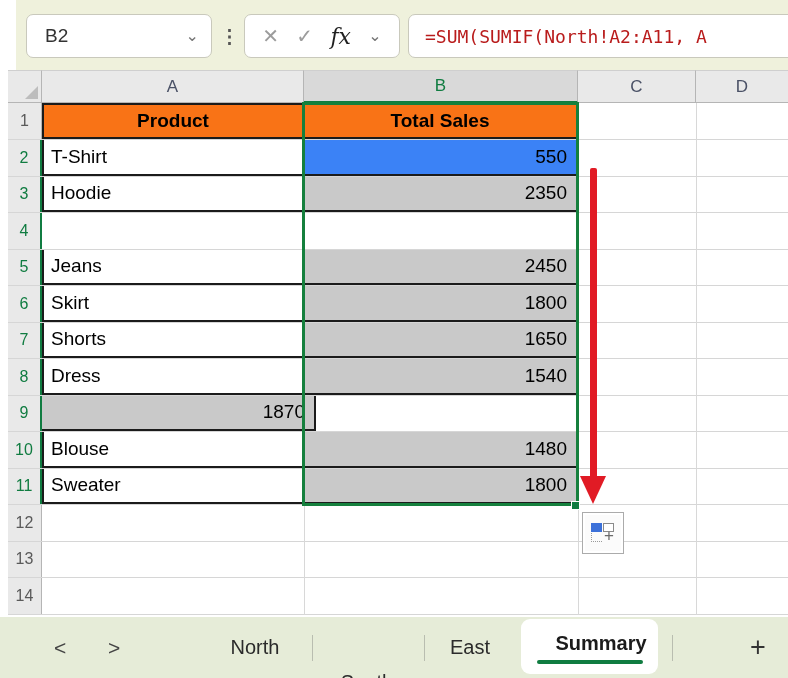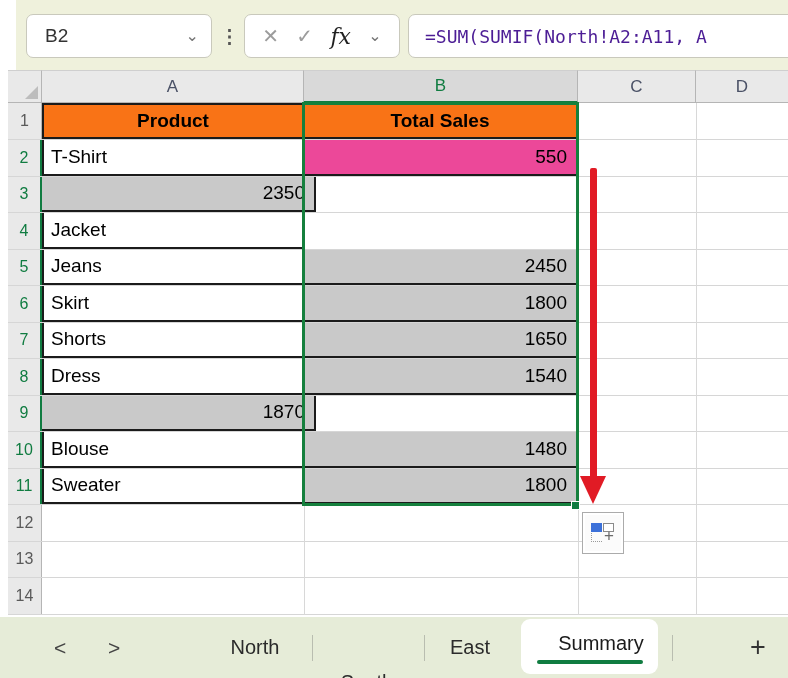--- a/index.html
+++ b/index.html
@@ -13,41 +13,41 @@
   .wbox { position:absolute; top:14px; height:44px; background:#fff; border:1px solid #c9c9bc; border-radius:7px; display:flex; align-items:center; }
   .namebox { left:10px; width:186px; padding:0 12px 0 18px; justify-content:space-between; }
   .namebox .val { font-size:19px; color:#333; }
   .chev { color:#777; font-size:16px; line-height:1; }
   .dots { position:absolute; left:204px; top:14px; height:44px; display:flex; align-items:center; color:#555; font-size:19px; font-weight:bold; letter-spacing:0; }
   .fxbox { left:228px; width:156px; justify-content:space-evenly; }
   .fxbox .x { color:#9c9c9c; font-size:20px; }
   .fxbox .ck { color:#9c9c9c; font-size:20px; }
   .fxbox .fx { color:#1f1f1f; font-size:22px; font-style:italic; font-family:"DejaVu Serif", serif; }
   .formulabox { left:392px; width:400px; border-top-right-radius:0; border-bottom-right-radius:0; padding-left:16px; overflow:hidden; }
-  .formulabox .ftext { font-family:"DejaVu Sans Mono", monospace; font-size:18px; color:#4c1d95; white-space:nowrap; }
+  .formulabox .ftext { font-family:"DejaVu Sans Mono", monospace; font-size:18px; color:#b91c1c; white-space:nowrap; }
   
   .gridarea { position:absolute; left:0; top:70px; width:788px; height:547px; background:#fff; }
   .hdr-row { position:absolute; left:8px; top:0; width:780px; height:33px; display:flex; }
   .hcell { background:#e9e9e9; border-right:1px solid #b5b5b5; border-bottom:1px solid #b5b5b5; border-top:1px solid #cfcfcf;
            display:flex; align-items:center; justify-content:center; font-size:17px; color:#4a5166; }
   .hcell.corner { width:34px; position:relative; }
   .hcell.colA { width:262px; }
   .hcell.colB { width:274px; background:#d9d9d9; color:#107C41; border-bottom:2px solid #107C41; }
   .hcell.colC { width:118px; }
   .hcell.colD { flex:1; border-right:none; }
   .tri { position:absolute; right:3px; bottom:3px; width:0; height:0; border-left:13px solid transparent; border-bottom:13px solid #bdbdbd; }
   .rows { position:absolute; left:8px; top:33px; width:780px; }
   .r { display:flex; width:100%; border-bottom:1px solid #d6d6d6; height:36.5px; }
   .r.first { height:37px; }
   .rh { width:34px; background:#e9e9e9; border-right:1px solid #b5b5b5; display:flex; align-items:center; justify-content:center;
         font-size:16px; color:#5a5a5a; }
   .rh.sel { color:#107C41; border-right:2px solid #107C41; }
   .ca { width:262px; background:#fff; border-left:2px solid #1b1b1b; border-right:2px solid #1b1b1b; border-bottom:2px solid #1b1b1b;
         display:flex; align-items:center; padding-left:7px; font-size:19px; color:#000; }
-  .cb { width:274px; background:#ec4899; border-right:2px solid #1b1b1b; border-bottom:2px solid #1b1b1b;
+  .cb { width:274px; background:#3b82f6; border-right:2px solid #1b1b1b; border-bottom:2px solid #1b1b1b;
         display:flex; align-items:center; justify-content:flex-end; padding-right:9px; font-size:19px; color:#000; }
   .r.first .ca, .r.first .cb { border-top:2px solid #1b1b1b; justify-content:center; font-weight:bold; background:#f97316; padding:0; }
   .cb.shade { background:#c9c9c9; }
   .vline { position:absolute; width:1px; top:33px; height:512px; background:#d8d8d8; pointer-events:none; }
   .vlineAB { position:absolute; width:1px; background:#d8d8d8; pointer-events:none; }
   
   .sel-outline { position:absolute; left:302px; top:32px; width:277px; height:404px; border:3px solid #15803d; pointer-events:none; }
   .fill-handle { position:absolute; left:571px; top:431px; width:9px; height:9px; background:#107C41; border:1px solid #fff; }
   
   .arrow-shaft { position:absolute; left:590px; top:98px; width:7px; height:310px; background:#e11b25; border-radius:2px; }
@@ -60,21 +60,21 @@
   .afo-w { position:absolute; left:12px; top:0; width:11px; height:9px; background:#fff; border:1.5px solid #8a8a8a; }
   .afo-d { position:absolute; left:0; top:10px; width:11px; height:9px; border:1px dotted #9a9a9a; border-top:none; border-right:none; }
   .afo-p { position:absolute; left:12px; top:6px; width:12px; height:14px; color:#6a6a6a; font-size:17px; line-height:14px; text-align:center; }
   
   .tabbar { position:absolute; left:0; top:617px; width:788px; height:61px; background:#e6ecd8; }
   .nav { position:absolute; top:0; height:61px; display:flex; align-items:center; color:#444; font-size:21px; }
   .tname { position:absolute; top:0; height:61px; display:flex; align-items:center; transform:translateX(-50%); font-size:20px; color:#2b2b2b; }
   .tsep { position:absolute; top:18px; width:1px; height:26px; background:#b9bdb0; }
   .activetab { position:absolute; left:521px; top:2px; width:137px; height:55px; background:#fff; border-radius:9px;
                display:flex; flex-direction:column; align-items:center; justify-content:center; }
-  .activetab .lbl { font-size:20px; font-weight:normal; color:#1b1b1b; margin-top:2px;margin-left:23px; }
+  .activetab .lbl { font-size:20px; font-weight:bold; color:#1b1b1b; margin-top:2px;margin-left:23px; }
   .activetab .under { width:106px; height:4px; background:#107C41; border-radius:2px; margin-top:5px; }
   .addbtn { position:absolute; top:0; height:61px; display:flex; align-items:center; font-size:27px; color:#333; transform:translateX(-50%); font-weight:300; }
 </style>
 </head>
 <body>
 
 <div class="app">
 
   <div class="topbar">
     <div class="wbox namebox">
@@ -111,25 +111,25 @@
         <div class="cb">Total Sales</div>
       </div>
 
       <div class="r">
         <div class="rh sel">2</div>
         <div class="ca">T-Shirt</div>
         <div class="cb">550</div>
       </div>
       <div class="r">
         <div class="rh sel">3</div>
+        <div class="ca">Hoodie</div>
         <div class="cb shade">2350</div>
       </div>
       <div class="r">
         <div class="rh sel">4</div>
-        <div class="ca">Jacket</div>
       </div>
       <div class="r">
         <div class="rh sel">5</div>
         <div class="ca">Jeans</div>
         <div class="cb shade">2450</div>
       </div>
       <div class="r">
         <div class="rh sel">6</div>
         <div class="ca">Skirt</div>
         <div class="cb shade">1800</div>

